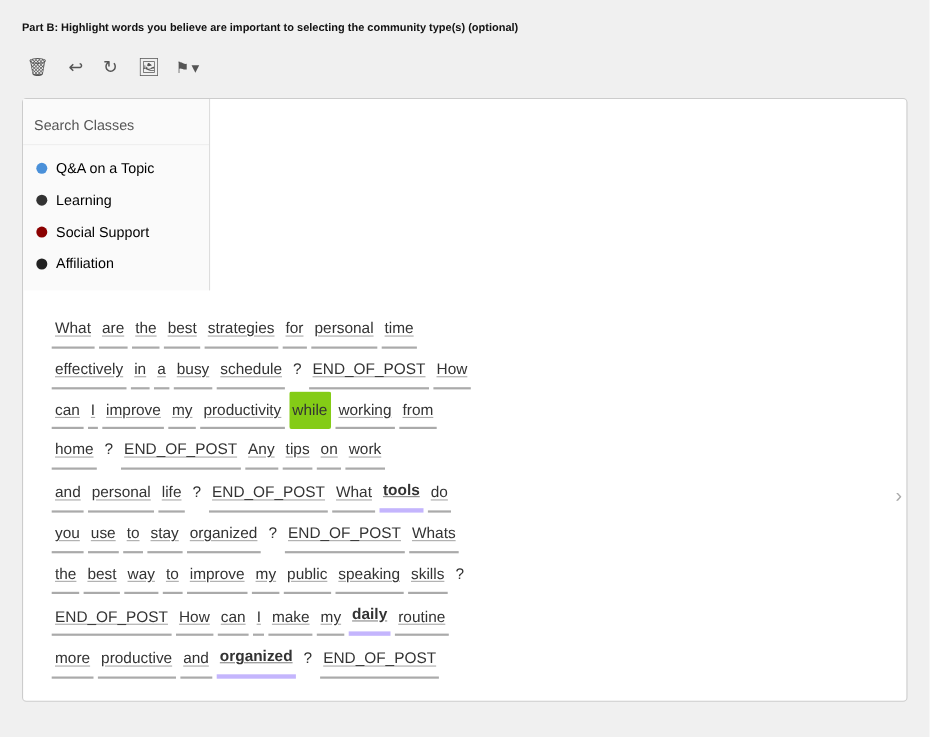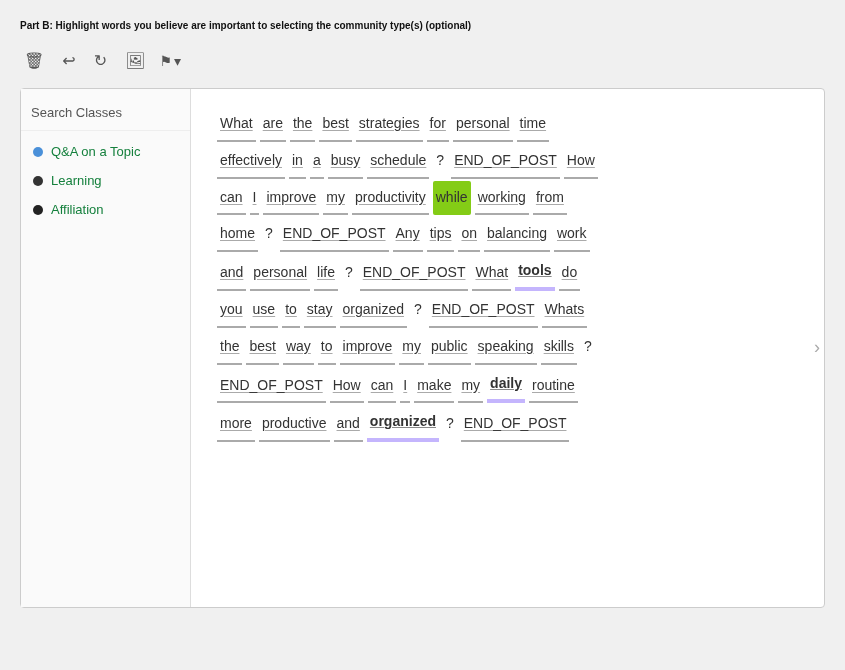--- a/index.html
+++ b/index.html
@@ -42,20 +42,21 @@
       cursor: pointer;
       font-size: 14px;
       color: #555;
     }
     .main-panel {
       display: flex;
       background: #fff;
       border: 1px solid #ccc;
       border-radius: 4px;
       min-height: 520px;
+      flex-direction: column;
     }
     .sidebar {
       width: 170px;
       min-width: 170px;
       border-right: 1px solid #ddd;
       padding: 10px 0;
       background: #fafafa;
     }
     .sidebar-search {
       padding: 6px 10px 10px 10px;
@@ -64,21 +65,21 @@
       border-bottom: 1px solid #eee;
       margin-bottom: 6px;
     }
     .sidebar-item {
       display: flex;
       align-items: center;
       gap: 8px;
       padding: 7px 12px;
       font-size: 13px;
       cursor: pointer;
-      color: #15803d;
+      color: #000000;
     }
     .dot {
       width: 10px;
       height: 10px;
       border-radius: 50%;
       flex-shrink: 0;
     }
     .content-area {
       flex: 1;
       padding: 18px 24px;
@@ -151,20 +152,24 @@
     <div id="sidebar-items-container">
         <div class="sidebar-item">
           <span class="dot" style="background-color: rgb(74, 144, 217);"></span>
           <span>Q&amp;A on a Topic</span>
         </div>
         <div class="sidebar-item">
           <span class="dot" style="background-color: rgb(51, 51, 51);"></span>
           <span>Learning</span>
         </div>
         <div class="sidebar-item">
+          <span class="dot" style="background-color: rgb(139, 0, 0);"></span>
+          <span>Social Support</span>
+        </div>
+        <div class="sidebar-item">
           <span class="dot" style="background-color: rgb(34, 34, 34);"></span>
           <span>Affiliation</span>
         </div>
       </div>
   </div>
   <div class="content-area">
     <div id="content-lines-container">
         <div class="text-line content-block">
           <span class="word underlined">What</span>
           <span class="word underlined">are</span>
@@ -195,21 +200,20 @@
           <span class="word underlined">working</span>
           <span class="word underlined">from</span>
         </div>
         <div class="text-line content-block">
           <span class="word underlined">home</span>
           <span class="word">?</span>
           <span class="word underlined">END_OF_POST</span>
           <span class="word underlined">Any</span>
           <span class="word underlined">tips</span>
           <span class="word underlined">on</span>
-          <span class="word underlined">balancing</span>
           <span class="word underlined">work</span>
         </div>
         <div class="text-line content-block">
           <span class="word underlined">and</span>
           <span class="word underlined">personal</span>
           <span class="word underlined">life</span>
           <span class="word">?</span>
           <span class="word underlined">END_OF_POST</span>
           <span class="word underlined">What</span>
           <span class="word bold-underline">tools</span>

